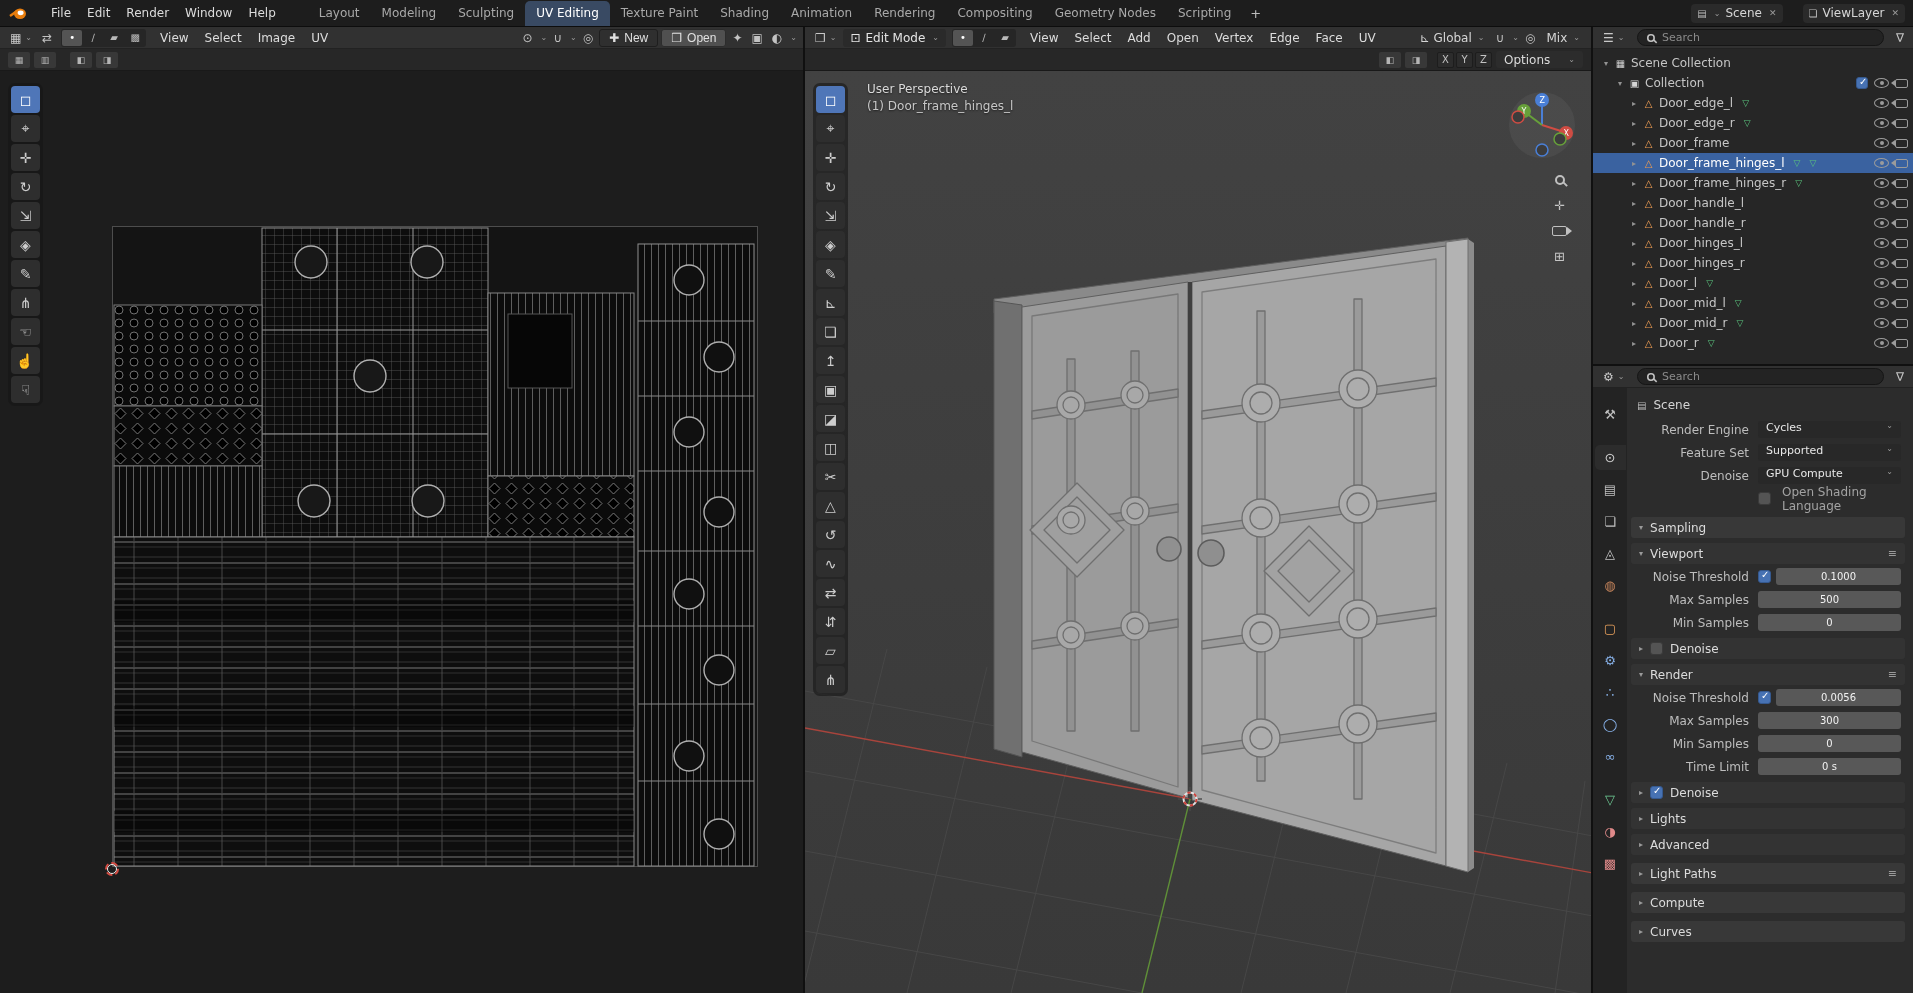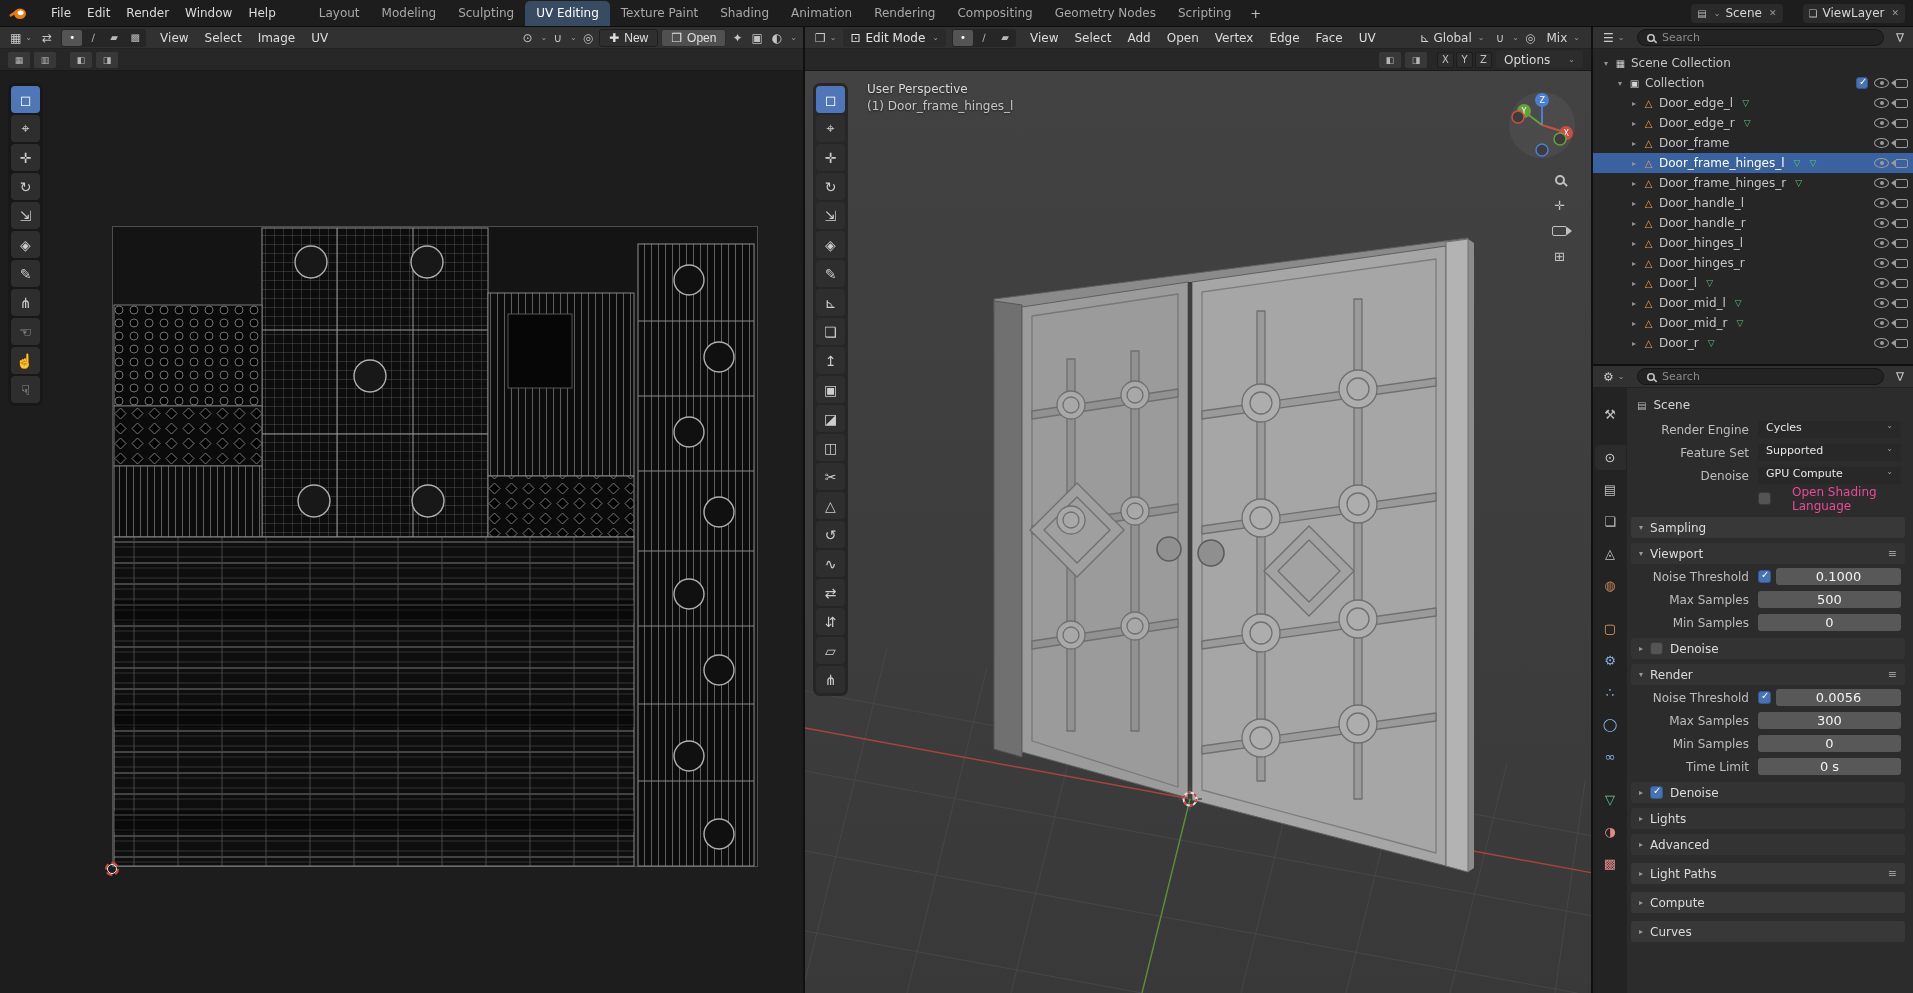--- a/index.html
+++ b/index.html
@@ -119,30 +119,30 @@
 .ptab.active{background:#2c2c2c}
 .ptab:nth-child(2),.ptab:nth-child(7),.ptab:nth-child(12){margin-top:11px}
 .props-content{position:absolute;left:34px;top:22px;right:0;bottom:0;padding:5px 8px 0 4px;overflow:hidden}
 .pcrumb{display:flex;align-items:center;gap:7px;height:24px;color:#d5d5d5;padding:0 6px}
 .pcrumb .crumb-icon{font-size:10px;color:#bdbdbd}
 .prow{display:flex;align-items:center;height:21px;margin:2px 0}
 .plabel{flex:0 0 118px;text-align:right;margin-right:9px;color:#bdbdbd;white-space:nowrap;
   overflow:hidden}
 .pval{flex:1;display:flex;gap:5px;align-items:center;margin-right:4px;min-width:0}
 .pfield{flex:1;height:17px;background:#585858;border-radius:3px;color:#f2f2f2;
-  display:flex;align-items:center;justify-content:center;font-size:13px}
+  display:flex;align-items:center;justify-content:center;font-size:10px}
 .pdrop{flex:1;height:17px;background:#282828;border-radius:3px;color:#e6e6e6;
   display:flex;padding:0 8px;font-size:11px}
 .pdrop .dd{margin-left:auto}
 .checkbox{width:13px;height:13px;flex:0 0 13px;background:#545454;border:1px solid #3a3a3a;
   border-radius:3px;position:relative;display:inline-block}
 .checkbox.checked{background:#4772b3;border-color:#35598f}
 .checkbox.checked::after{content:"✓";position:absolute;left:2px;top:-2px;font-size:10px;color:#fff}
 .checkbox.small{width:12px;height:12px;flex:0 0 12px}
-.pchecklabel{margin-left:16px;color:#ec4899}
+.pchecklabel{margin-left:6px;color:#a3a3a3}
 .phead{height:21px;display:flex;align-items:center;gap:7px;background:#383838;border-radius:3px;
   padding:0 8px;color:#dcdcdc;margin:8px 0 3px}
 .phead.sub{background:#333;margin:5px 0 2px}
 .phead .tri{font-size:8px;color:#9a9a9a}
 .phead .preset{margin-left:auto;color:#9a9a9a;font-size:11px}
 .hdr-icon{color:#c3c3c3;font-size:12px;padding:0 3px}
 </style>
 </head>
 <body>
 

